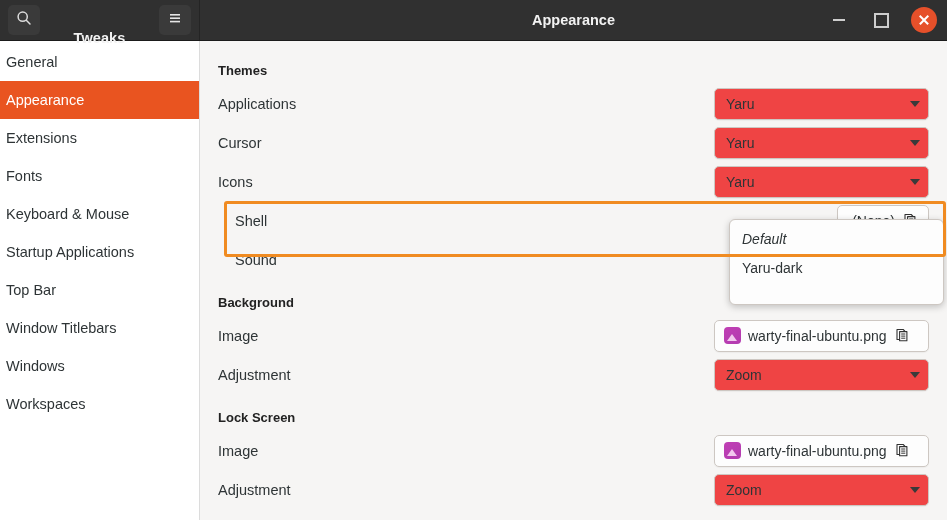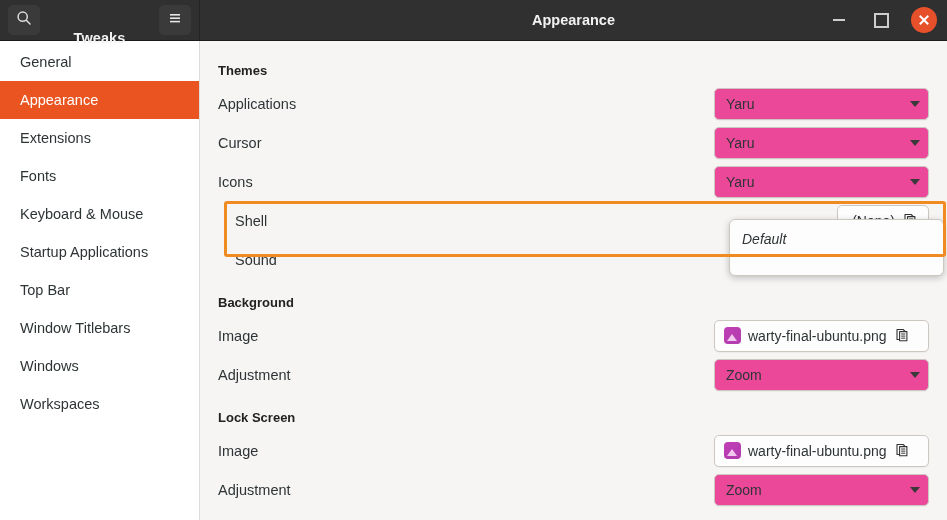--- a/index.html
+++ b/index.html
@@ -110,21 +110,21 @@
   .sidebar {
     width: 200px;
     flex: 0 0 200px;
     background: #ffffff;
     border-right: 1px solid #dcdcdc;
     padding-top: 2px;
   }
   .side-item {
     height: 38px;
     display: flex; align-items: center;
-    padding-left: 20px;
+    padding-left: 6px;
     font-size: 14.5px;
     color: #2e3436;
     cursor: pointer;
   }
   .side-item.selected {
     background: #e95420;
     color: #ffffff;
   }
 
   .content {
@@ -149,21 +149,21 @@
   .row-label {
     font-size: 14.5px;
     color: #2e3436;
   }
   .spacer-sm { height: 16px; }
 
   
   .combo {
     width: 215px;
     height: 32px;
-    background: #ec4899;
+    background: #ef4444;
     border: 1px solid #cdc7c2;
     border-radius: 5px;
     display: flex;
     align-items: center;
     padding: 0 8px 0 11px;
     font-size: 14px;
     color: #2e3436;
     cursor: pointer;
     box-shadow: 0 1px 1px rgba(0,0,0,0.04);
   }
@@ -370,20 +370,23 @@
         </div>
 
         <div class="row">
           <span class="row-label">Sound</span>
         </div>
 
         <div class="popup">
           <div class="popup-item italic">
             <span>Default</span>
           </div>
+          <div class="popup-item">
+            <span>Yaru-dark</span>
+          </div>
           <div class="popup-tail"></div>
         </div>
 
         <div class="highlight-box"></div>
       </div>
 
       <div class="spacer-sm"></div>
 
       <div class="section-title">Background</div>
 

